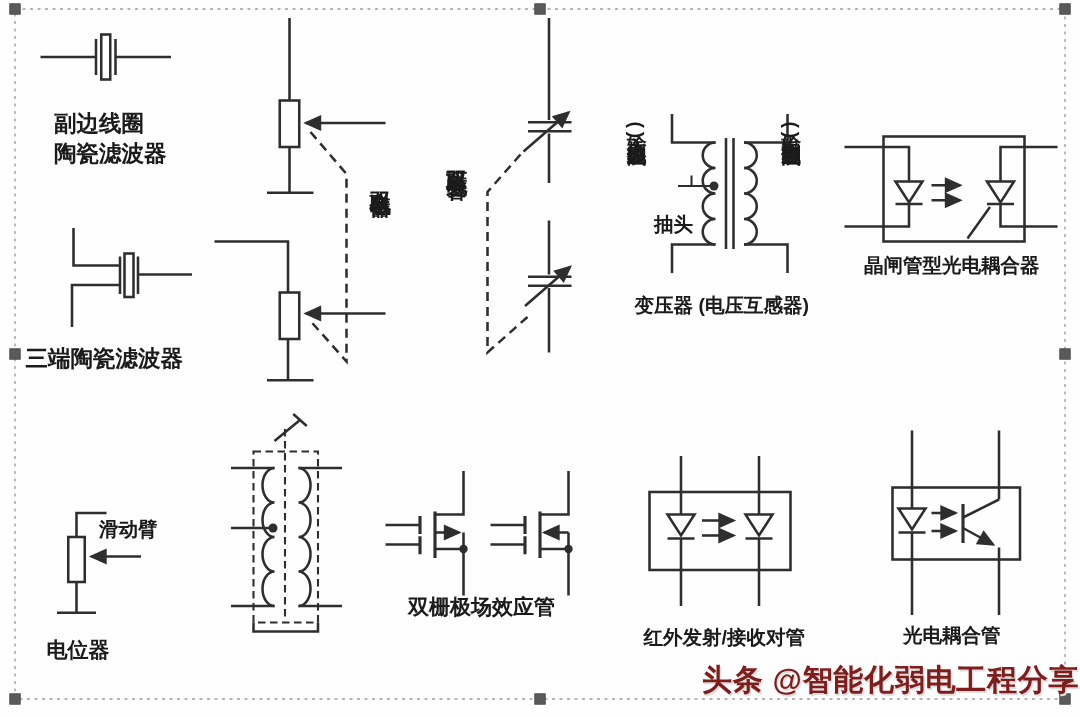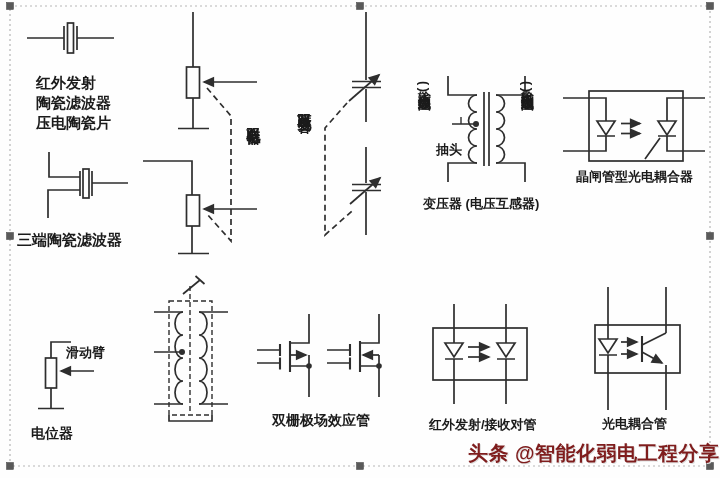--- a/index.html
+++ b/index.html
@@ -136,23 +136,22 @@
       <line x1="621" y1="342" x2="637" y2="342" marker-end="url(#ah)"></line>
       <line x1="621" y1="354" x2="637" y2="354" marker-end="url(#ah)"></line>
       <path stroke-width="2.1" d="M642,336 V362"></path>
       <path d="M642,345 L666,333 M666,333 V287 M666,365 V410"></path>
       <line x1="642" y1="352" x2="662" y2="363" marker-end="url(#ah)"></line>
     </g>
   </g>
 </svg>
 
 <div class="lbl" style="left:36px;top:73px;">
-  <div>红外发射</div>
+  <div>副边线圈</div>
   <div>陶瓷滤波器</div>
-  <div>压电陶瓷片</div>
 </div>
 
 <div class="lbl" style="left:17px;top:230px;">三端陶瓷滤波器</div>
 
 <div class="vlbl f14" style="left:245px;top:116px;">双联电位器</div>
 
 <div class="vlbl f14" style="left:296px;top:102px;">双联可变电容</div>
 
 <div class="vlbl f13" style="left:415px;top:80px;">输入(原边线圈)</div>
 
@@ -162,21 +161,21 @@
 
 <div class="lbl sm" style="left:423px;top:196px;">变压器 (电压互感器)</div>
 
 <div class="lbl sm" style="left:576px;top:169px;">晶闸管型光电耦合器</div>
 
 <div class="lbl sm" style="left:66px;top:345px;">滑动臂</div>
 
 <div class="lbl md" style="left:31px;top:425px;">电位器</div>
 
 
-<div class="lbl md" style="left:272px;top:412px;">双栅极场效应管</div>
+<div class="lbl md" style="left:272px;top:396px;">双栅极场效应管</div>
 
 <div class="lbl sm" style="left:429px;top:417px;">红外发射/接收对管</div>
 
 <div class="lbl sm" style="left:602px;top:416px;">光电耦合管</div>
 
 <div class="watermark">头条 @智能化弱电工程分享</div>
 
 </div>
 
 </body></html>

